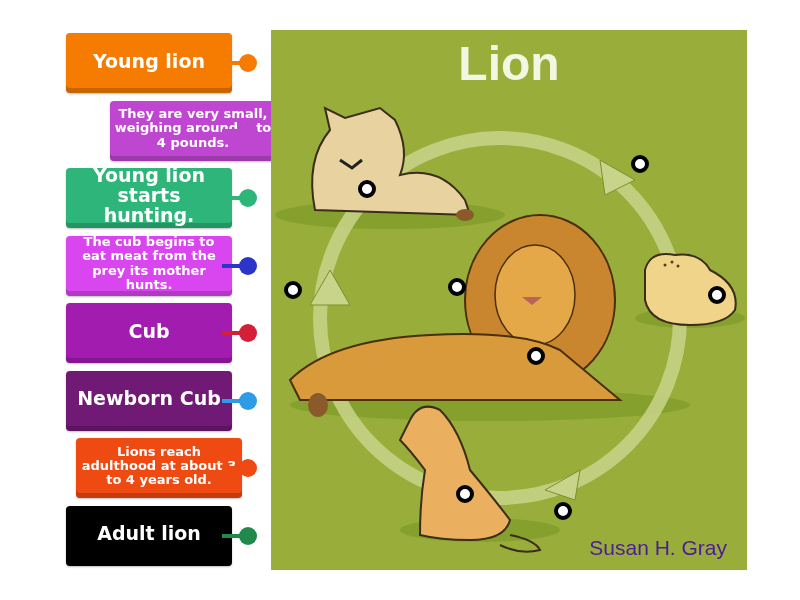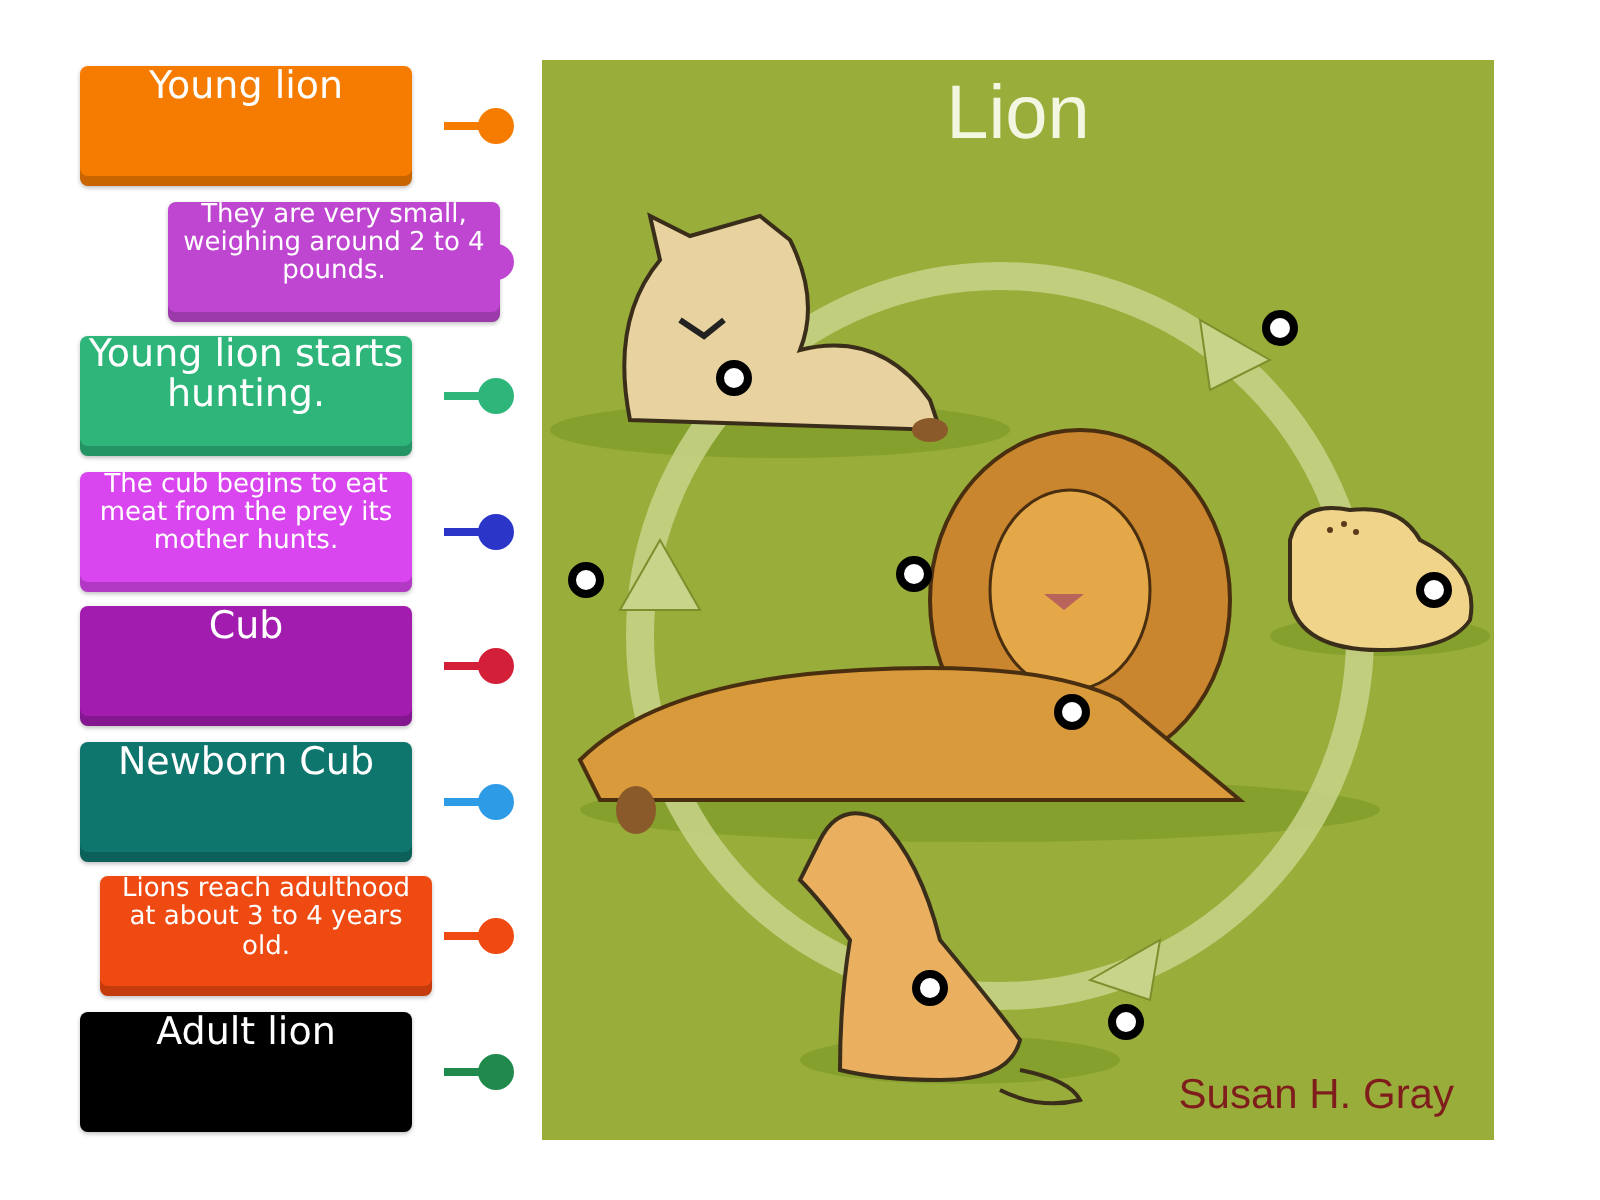--- a/index.html
+++ b/index.html
@@ -2,47 +2,47 @@
 <html><head>
 <meta charset="utf-8">
 <style>
   html, body { margin: 0; padding: 0; }
   body {
     width: 800px; height: 600px; background: #ffffff;
     position: relative; overflow: hidden;
     font-family: "DejaVu Sans", sans-serif;
   }
   .label {
-    position: absolute; left: 40px; width: 166px; height: 60px;
+    position: absolute; left: 66px; width: 166px; height: 60px;
     border-radius: 4px; box-sizing: border-box;
-    display: flex; justify-content: center;
-    text-align: center; color: #ffffff; font-weight: normal;
+    display: flex; align-items: center; justify-content: center;
+    text-align: center; color: #ffffff; font-weight: bold;
     box-shadow: inset 0 -5px 0 rgba(0,0,0,0.18), 0 1px 2px rgba(0,0,0,0.25);
     padding: 0 4px 4px 4px; cursor: grab; line-height: 1.08;
   }
   .label.big { font-size: 19px; }
   .label.med { font-size: 19px; line-height: 1.05; }
   .label.small { font-size: 13px; line-height: 1.1; }
   .connector {
     position: absolute; left: 222px; height: 4px; width: 20px;
   }
   .dot {
     position: absolute; width: 18px; height: 18px; border-radius: 50%;
   }
   #diagram {
     position: absolute; left: 271px; top: 30px; width: 476px; height: 540px;
     background: #98ad3a; overflow: hidden;
   }
   .title {
     position: absolute; left: 0; right: 0; top: 6px; text-align: center;
-    color: #f3f6e0; font-family: "Liberation Sans", sans-serif; font-size: 38px;
+    color: #f3f6e0; font-family: "Liberation Sans", sans-serif; font-size: 48px; font-weight: bold;
   }
   .credit {
     position: absolute; right: 20px; bottom: 10px;
-    color: #7f1d1d; font-family: "Liberation Sans", sans-serif; font-size: 21px;
+    color: #4c1d95; font-family: "Liberation Sans", sans-serif; font-size: 21px;
   }
   .target {
     position: absolute; width: 10px; height: 10px; border-radius: 50%;
     background: #ffffff; border: 4px solid #000000;
     transform: translate(-9px, -9px); cursor: pointer;
   }
 </style>
 </head>
 <body>
 
@@ -65,21 +65,21 @@
     <div class="label small" style="top: 235.5px; background: #d946ef;">
       <span>The cub begins to eat meat from the prey its mother hunts.</span>
     </div>
     <div class="connector" style="top: 263.5px; background: rgb(43, 54, 200);"></div>
     <div class="dot" style="left: 239px; top: 256.5px; background: rgb(43, 54, 200);"></div>
     <div class="label big" style="top: 303px; background: #a21caf;">
       <span>Cub</span>
     </div>
     <div class="connector" style="top: 331px; background: rgb(211, 31, 56);"></div>
     <div class="dot" style="left: 239px; top: 324px; background: rgb(211, 31, 56);"></div>
-    <div class="label big" style="top: 370.5px; background: #0f766e;">
+    <div class="label big" style="top: 370.5px; background: #701a75;">
       <span>Newborn Cub</span>
     </div>
     <div class="connector" style="top: 398.5px; background: rgb(46, 155, 230);"></div>
     <div class="dot" style="left: 239px; top: 391.5px; background: rgb(46, 155, 230);"></div>
     <div class="label small" style="top: 438px; background: rgb(239, 74, 18); margin-left: 10px;">
       <span>Lions reach adulthood at about 3 to 4 years old.</span>
     </div>
     <div class="connector" style="top: 466px; background: rgb(239, 74, 18);"></div>
     <div class="dot" style="left: 239px; top: 459px; background: rgb(239, 74, 18);"></div>
     <div class="label big" style="top: 505.5px; background: #000000;">

